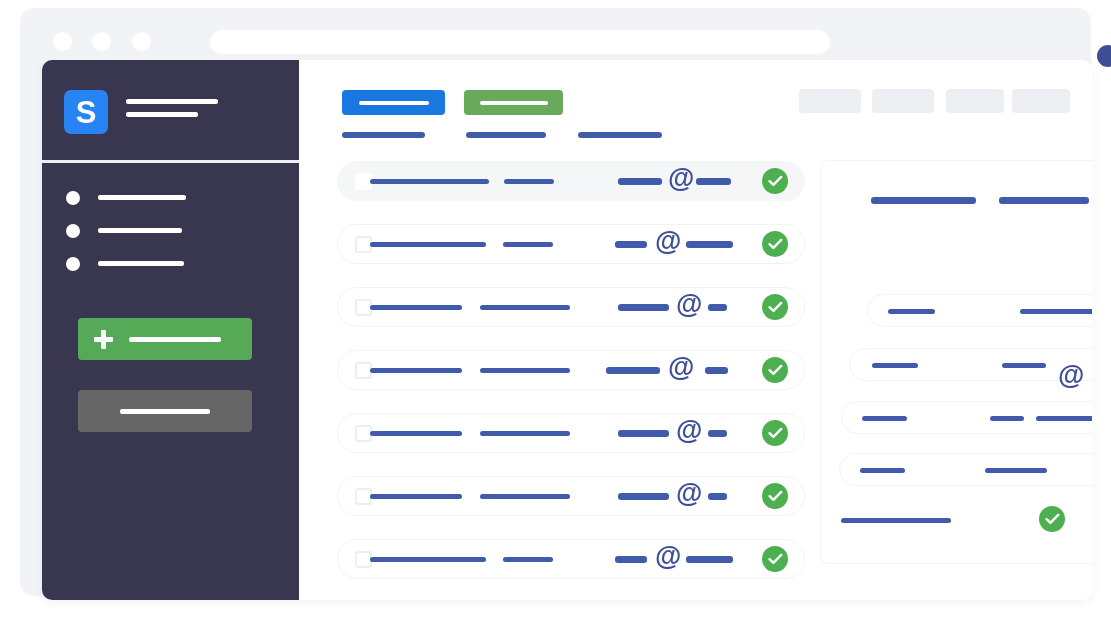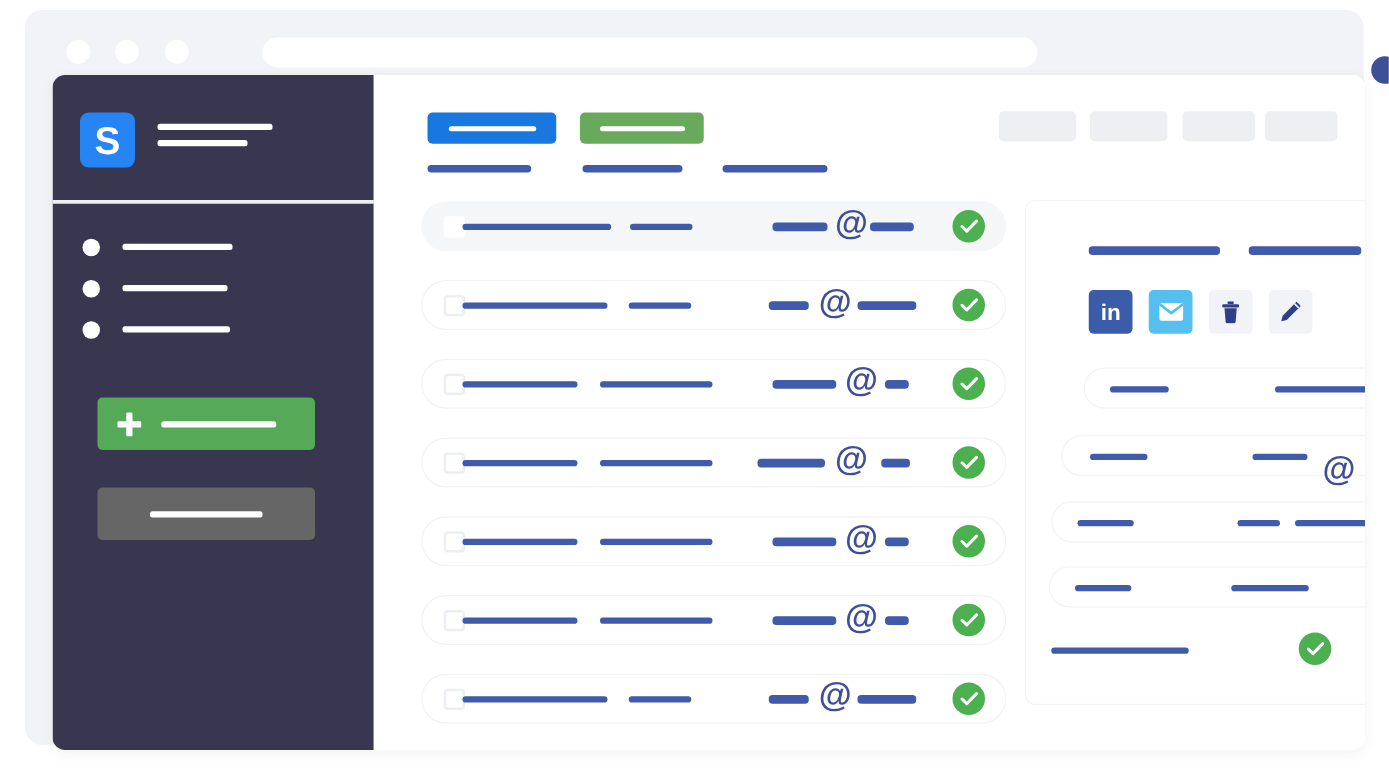--- a/index.html
+++ b/index.html
@@ -614,44 +614,20 @@
             </div>
           </div>
 
         <aside class="detail-panel">
 
           <div class="detail-title-row">
             <span class="detail-title t1"></span>
             <span class="detail-title t2"></span>
           </div>
 
-          <div class="action-icons">
-            <button class="action-icon linkedin">
-              <span class="li-text">in</span>
-            </button>
-            <button class="action-icon email">
-              <svg width="20" height="15" viewBox="0 0 20 15" aria-hidden="true">
-                <rect x="0.5" y="0.5" width="19" height="14" rx="1.5" fill="#ffffff"></rect>
-                <path d="M1.5 2 L10 8.5 L18.5 2" stroke="#55c0f0" stroke-width="2.2" fill="none" stroke-linecap="round" stroke-linejoin="round"></path>
-              </svg>
-            </button>
-            <button class="action-icon trash">
-              <svg width="15" height="18" viewBox="0 0 15 18" aria-hidden="true">
-                <rect x="5" y="0" width="5" height="2.2" rx="0.8" fill="#2f3f86"></rect>
-                <rect x="0.8" y="2.4" width="13.4" height="2.6" rx="1" fill="#2f3f86"></rect>
-                <path d="M2.6 5.6 h9.8 l-0.9 11 a1 1 0 0 1 -1 0.9 h-6 a1 1 0 0 1 -1 -0.9 z" fill="#2f3f86"></path>
-              </svg>
-            </button>
-            <button class="action-icon edit">
-              <svg width="19" height="19" viewBox="0 0 19 19" aria-hidden="true">
-                <path d="M14.2 1.3 L17.6 4.7 L6.4 15.9 L2 17 L3.1 12.6 Z" fill="#2f3f86"></path>
-                <path d="M12.6 2.9 L16 6.3" stroke="#ffffff" stroke-width="1.2"></path>
-              </svg>
-            </button>
-          </div>
 
           <div id="detail-fields">
               <div class="detail-field f1">
                 <span class="bar" style="left: 20px; width: 47px; top: 14px;"></span>
                 <span class="bar" style="left: 152px; width: 110px; top: 14px;"></span>
               </div>
               <div class="detail-field f2">
                 <span class="bar" style="left: 22px; width: 46px; top: 14px;"></span>
                 <span class="bar" style="left: 152px; width: 44px; top: 14px;"></span>
                 <span class="at-symbol" style="left: 208px; top: 16px;">@</span>

